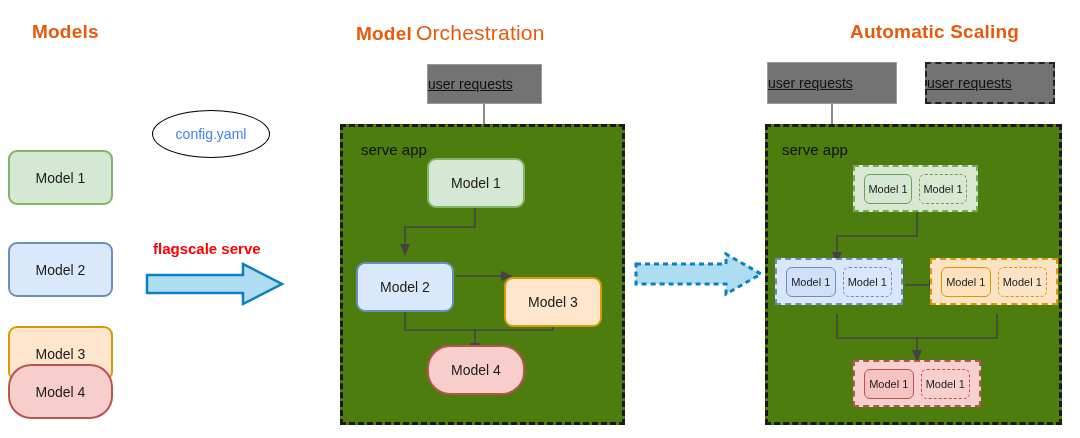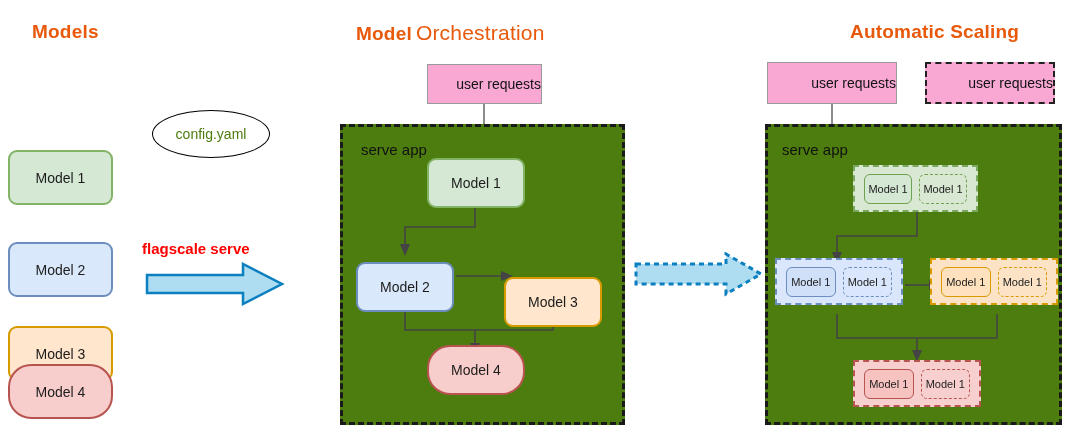--- a/index.html
+++ b/index.html
@@ -51,39 +51,40 @@
 
   
   .ellipse {
     background: #ffffff;
     border: 1px solid #000000;
     border-radius: 50%;
     display: flex;
     align-items: center;
     justify-content: center;
     font-size: 14px;
-    color: #4d7c0f;
+    color: #3b82f6;
   }
 
   
   .arrow-label {
     color: #ff0000;
     font-size: 15px;
     font-weight: bold;
     white-space: nowrap;
   }
 
   
   .req-box {
-    background: #f9a8d4;
-    display: flex;
-    align-items: center;
-    justify-content: flex-end;
+    background: #737373;
+    display: flex;
+    align-items: center;
+    justify-content: flex-start;
     font-size: 14px;
     color: #111;
+    text-decoration: underline;
   }
   .req-solid  { border: 1px solid #9a9a9a; }
   .req-dashed { border: 2px dashed #222222; }
 
   
   .panel {
     background: #4d7c0f;
     border: 3px dashed #1a1a1a;
   }
   .panel-label {
@@ -142,21 +143,21 @@
   <span>Model 3</span>
 </div>
 <div class="abs model-card m-red" style="left:8px; top:364px; width:105px; height:55px;">
   <span>Model 4</span>
 </div>
 
 <div class="abs ellipse" style="left:152px; top:110px; width:118px; height:48px;">
   <span>config.yaml</span>
 </div>
 
-<div class="abs arrow-label" style="left:142px; top:240px;">flagscale serve</div>
+<div class="abs arrow-label" style="left:153px; top:240px;">flagscale serve</div>
 <div class="abs" style="left:145px; top:262px;">
   <svg width="140" height="45" viewBox="0 0 140 45">
     <polygon points="2,13 98,13 98,2 137,22 98,42 98,31 2,31" fill="#aedcf0" stroke="#0b7fc0" stroke-width="2.5"></polygon>
   </svg>
 </div>
 
 <div class="abs sec-title" style="left:356px; top:21px;">
   <span>Model</span><span class="title-hl">Orchestration</span>
 </div>
 

